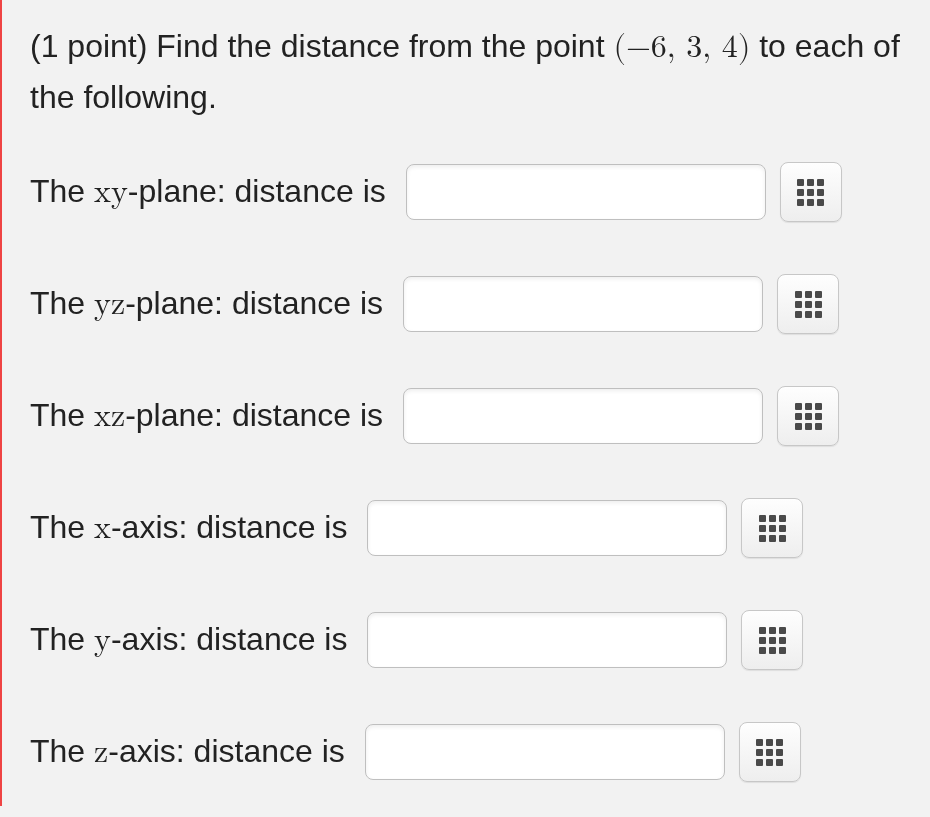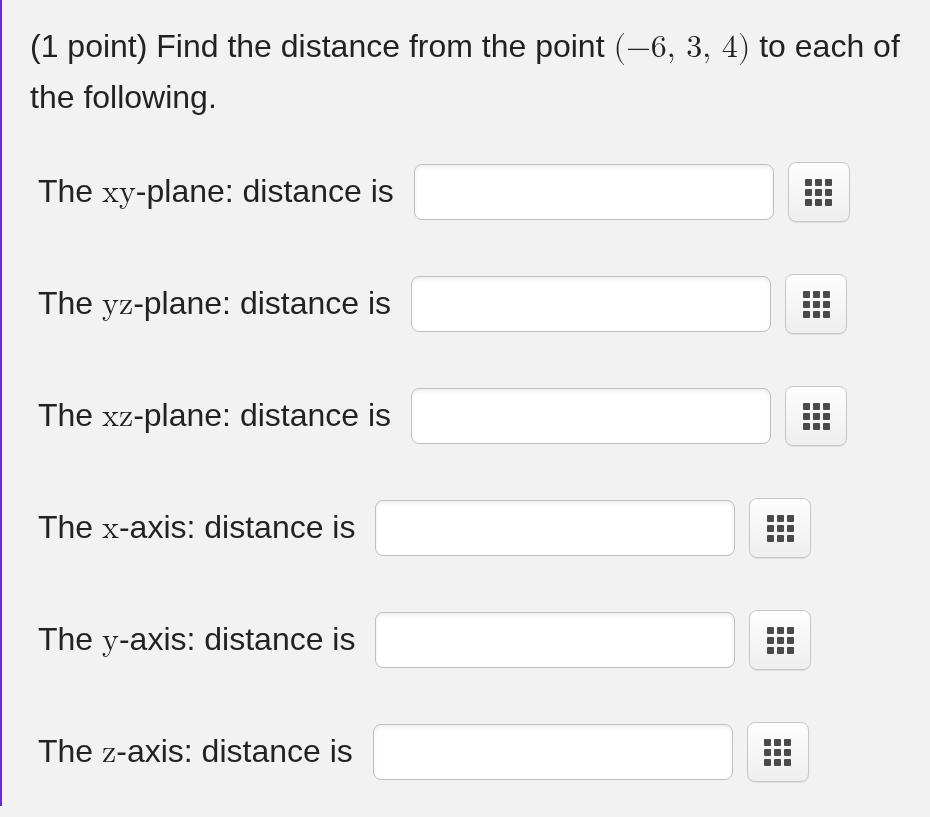--- a/index.html
+++ b/index.html
@@ -6,21 +6,21 @@
     margin: 0;
     padding: 0;
     width: 930px;
     height: 817px;
     background: #f2f2f2;
     font-family: Arial, "Helvetica Neue", Helvetica, sans-serif;
     color: #222;
   }
   .wrap {
     padding: 22px 28px 24px 28px;
-    border-left: 2px solid #6d28d9;
+    border-left: 2px solid #ef4444;
     box-sizing: border-box;
   }
   .prompt {
     font-size: 32px;
     line-height: 1.55;
     margin-bottom: 40px;
   }
   .math {
     font-family: "Cambria Math", "STIXGeneral", "Latin Modern Math", Georgia, serif;
   }
@@ -31,21 +31,20 @@
   .row {
     display: flex;
     align-items: center;
     margin-bottom: 52px;
     font-size: 32px;
     white-space: nowrap;
   }
   .label-group {
     display: inline-flex;
     align-items: baseline;
-    margin-left: 8px;
   }
   .label-pre, .label-post {
     white-space: pre;
   }
   .answer-input {
     height: 56px;
     border: 1px solid #bfbfbf;
     border-radius: 8px;
     background: #fff;
     box-shadow: inset 0 2px 4px rgba(0,0,0,0.07);

